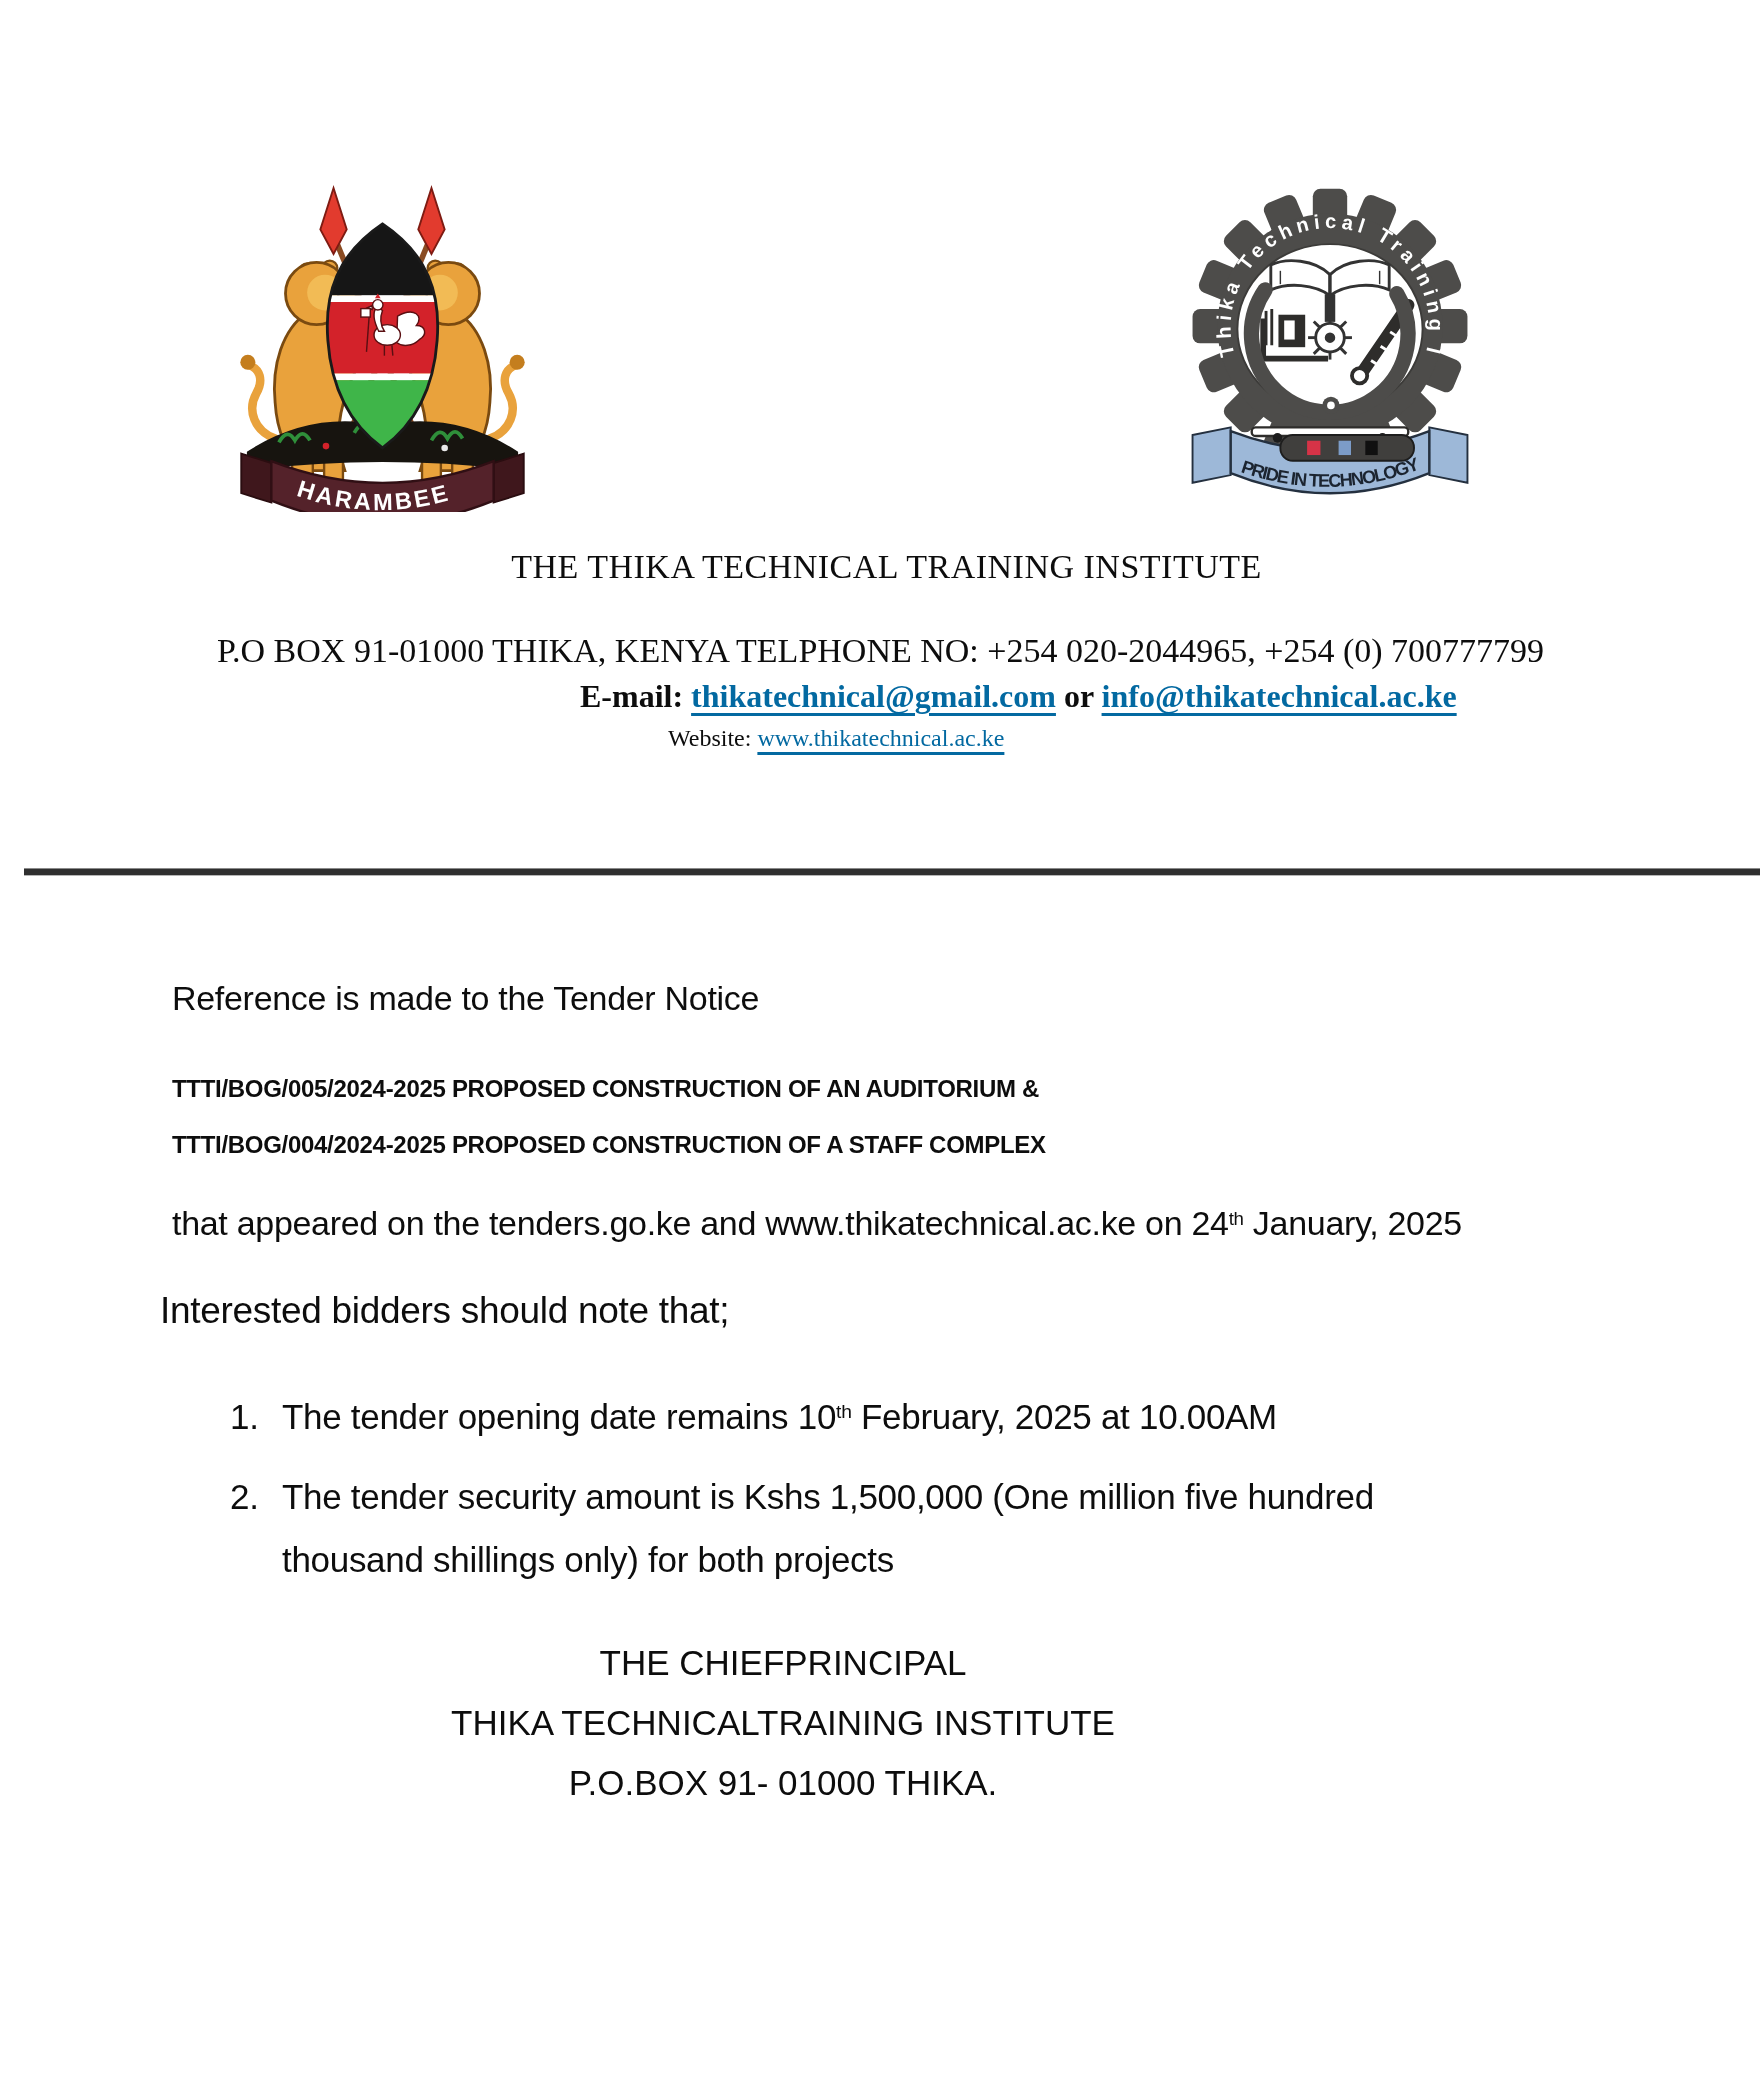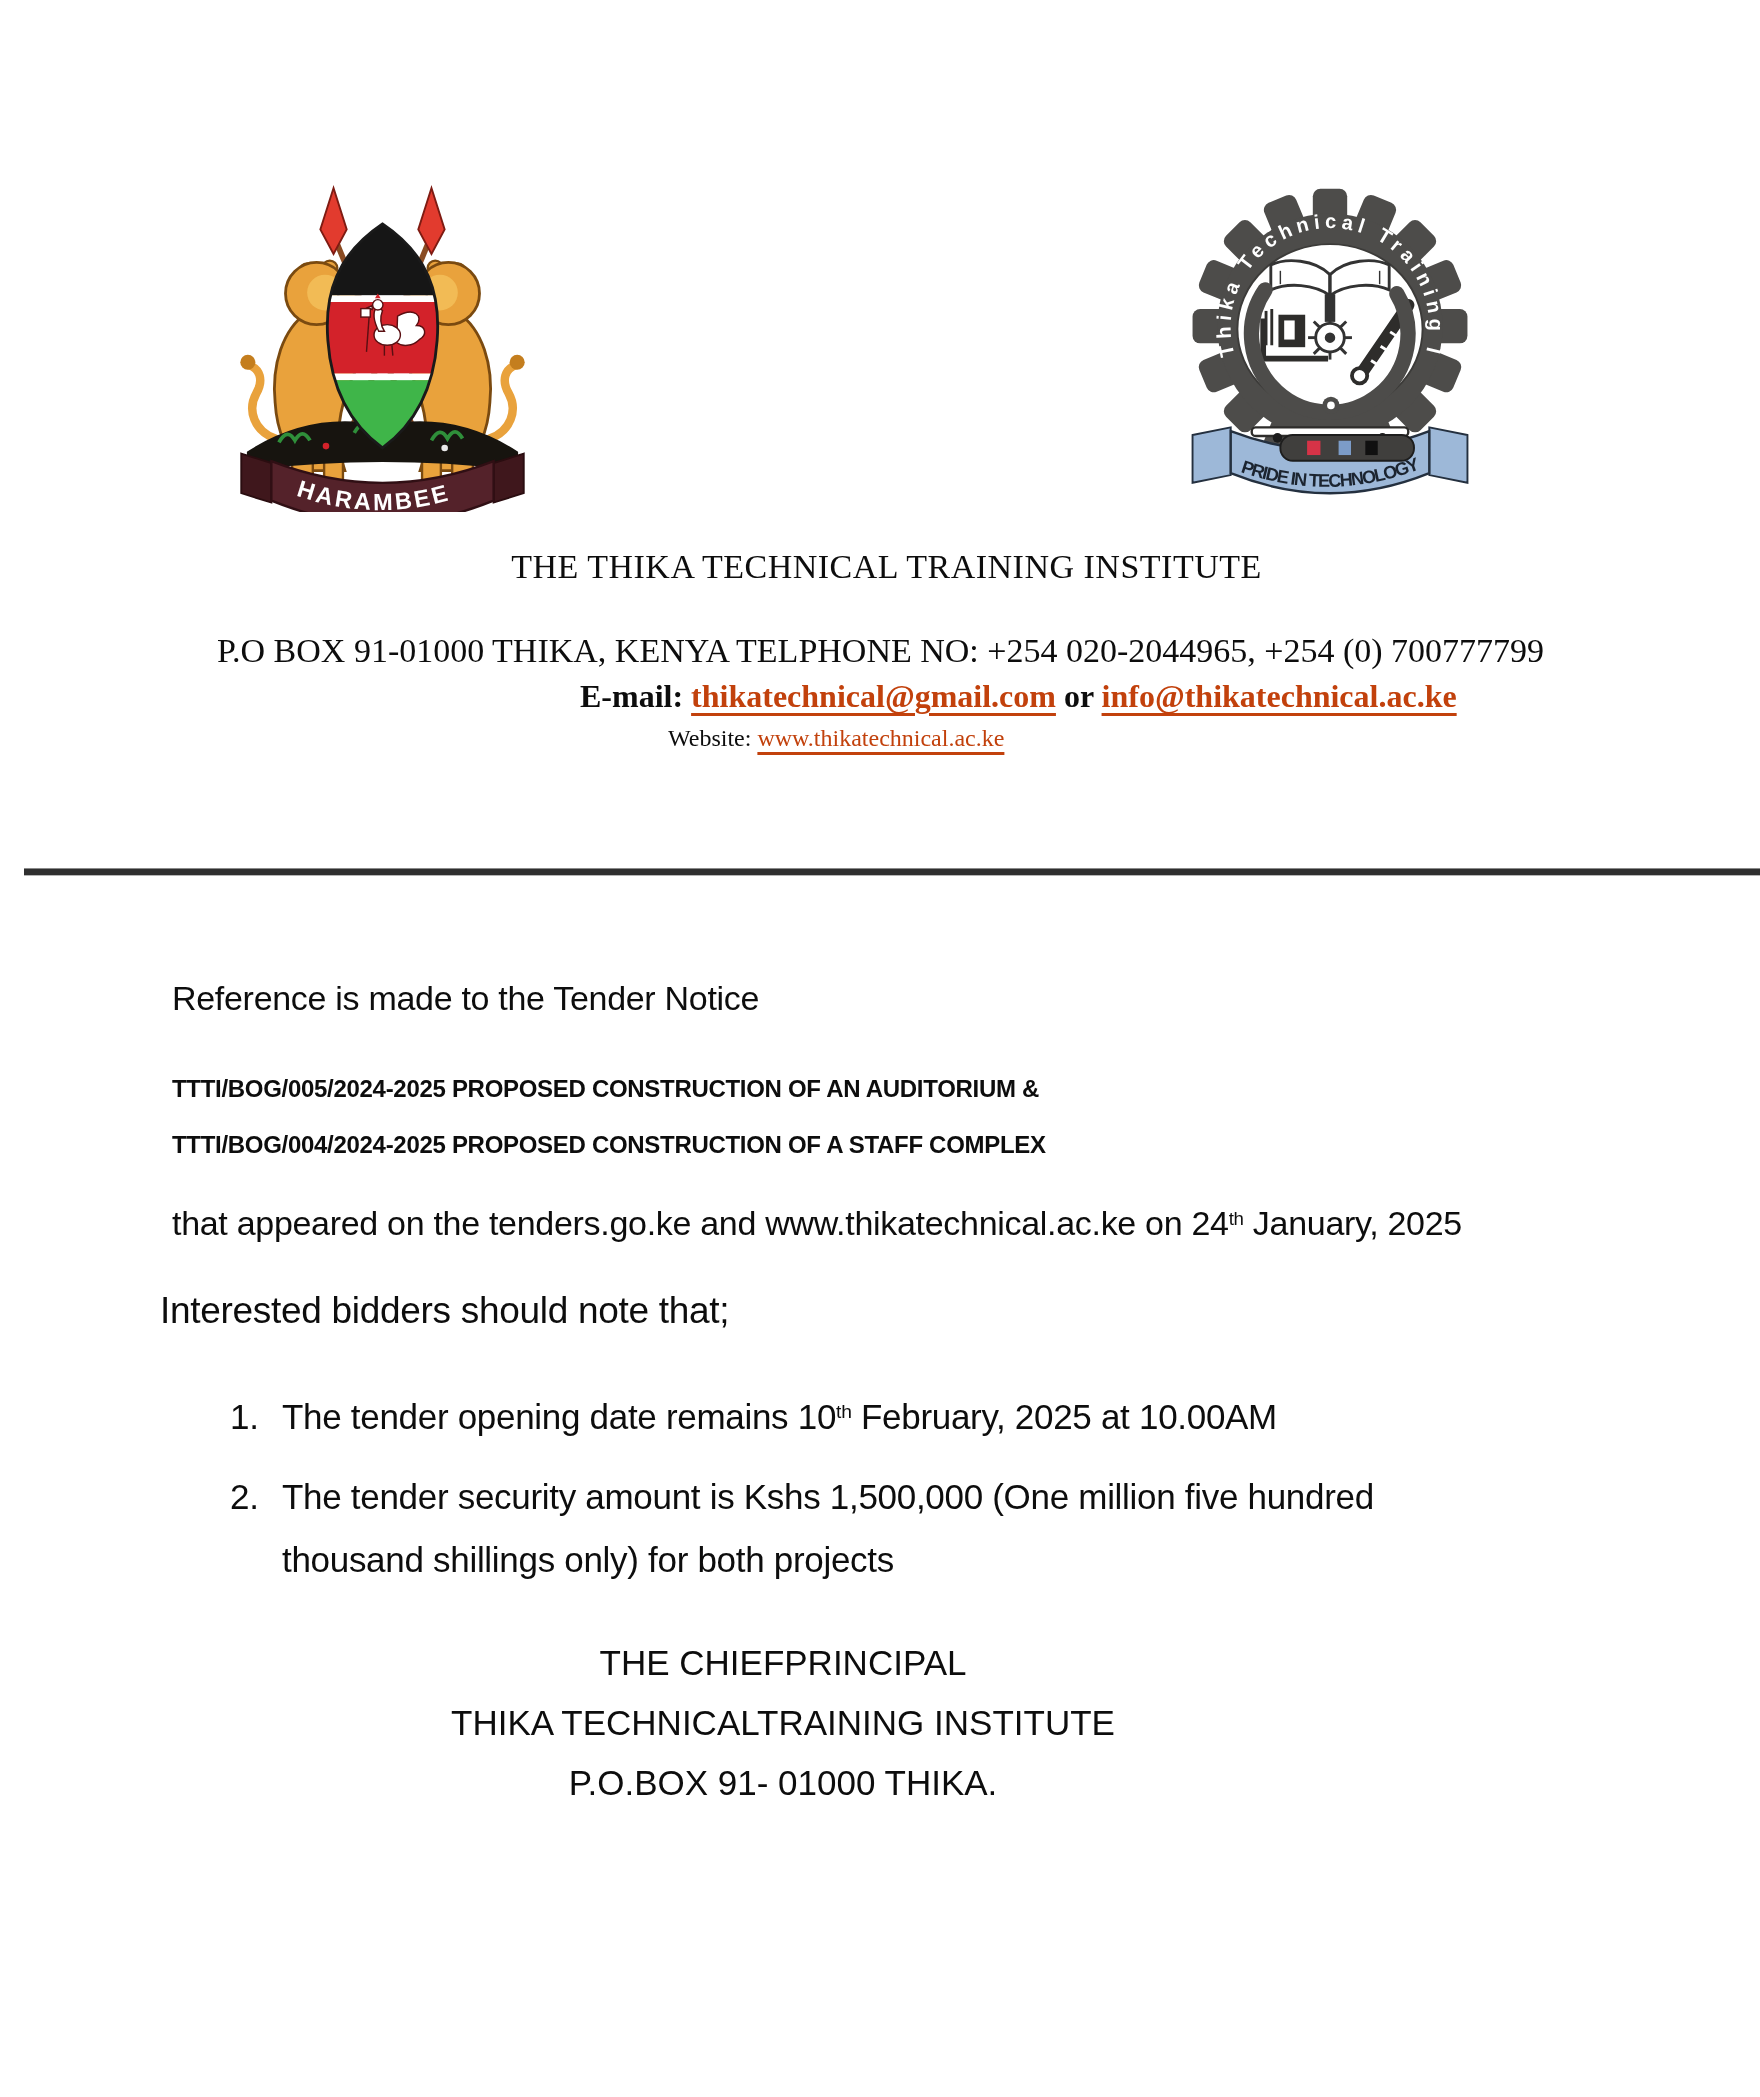--- a/index.html
+++ b/index.html
@@ -31,21 +31,21 @@
     top:678px; left:580px;
     font-family:"Liberation Serif","DejaVu Serif",serif;
     font-size:32px; font-weight:bold;
   }
   .website-line {
     top:725px; left:668px;
     font-family:"Liberation Serif","DejaVu Serif",serif;
     font-size:24px; font-weight:normal;
   }
   a.doc-link {
-    color:#c2410c;
+    color:#0369a1;
     text-decoration:underline;
     text-decoration-thickness:2.8px;
     text-underline-offset:5.6px;
     cursor:pointer;
   }
 
   
   .rule {
     top:868px; left:24px; width:1737px; height:5.6px;
     background:#2f2f2f; border-top:0.9px solid #8a8a8a; border-bottom:0.9px solid #b5b5b5;

